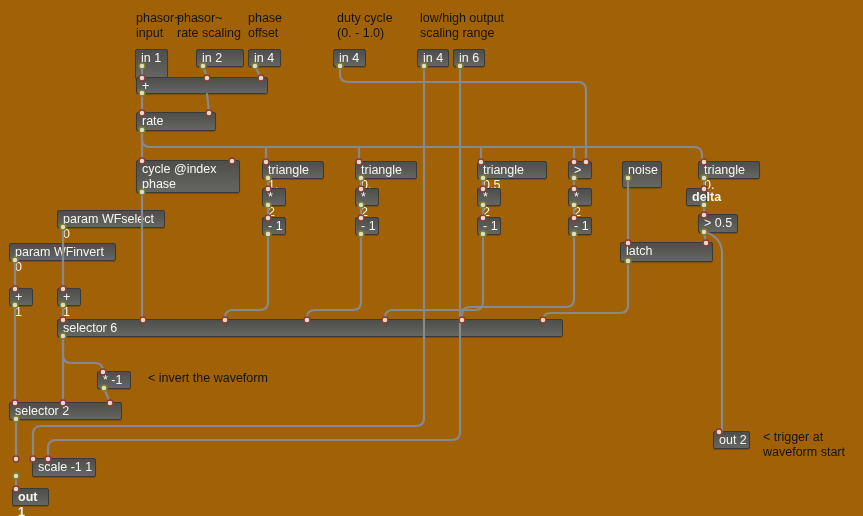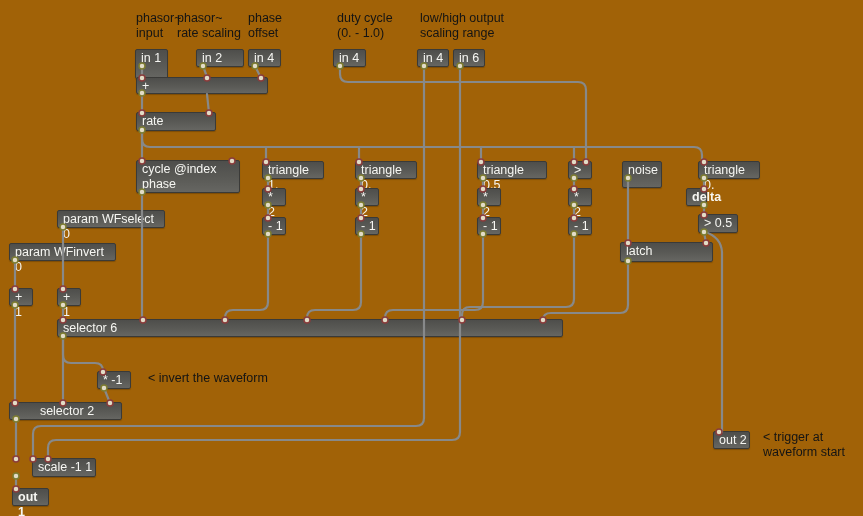--- a/index.html
+++ b/index.html
@@ -61,21 +61,21 @@
       <div class="box" style="left: 698px; top: 161px; width: 62px; height: 18px;">triangle 0.</div>
       <div class="box" style="left: 686px; top: 188px; width: 21px; height: 18px; font-weight: bold;">delta</div>
       <div class="box" style="left: 698px; top: 214px; width: 40px; height: 19px;">&gt; 0.5</div>
       <div class="box" style="left: 620px; top: 242px; width: 93px; height: 20px;">latch</div>
       <div class="box" style="left: 57px; top: 210px; width: 108px; height: 18px;">param WFselect 0</div>
       <div class="box" style="left: 9px; top: 243px; width: 107px; height: 18px;">param WFinvert 0</div>
       <div class="box" style="left: 9px; top: 288px; width: 24px; height: 18px;">+ 1</div>
       <div class="box" style="left: 57px; top: 288px; width: 24px; height: 18px;">+ 1</div>
       <div class="box" style="left: 57px; top: 319px; width: 506px; height: 18px;">selector 6</div>
       <div class="box" style="left: 97px; top: 371px; width: 34px; height: 18px;">* -1</div>
-      <div class="box" style="left: 9px; top: 402px; width: 113px; height: 18px; text-align: center;">selector 2</div>
+      <div class="box" style="left: 9px; top: 402px; width: 113px; height: 18px;">selector 2</div>
       <div class="box" style="left: 10px; top: 458px; width: 64px; height: 19px; margin-left: 22px;">scale -1 1</div>
       <div class="box" style="left: 12px; top: 488px; width: 37px; height: 18px; font-weight: bold;">out 1</div>
       <div class="box" style="left: 713px; top: 431px; width: 37px; height: 18px;">out 2</div>
     </div>
   <svg class="overlay" id="cords-layer" width="863" height="516">
       <path class="cord" d="M142,66 L142,78"></path>
       <path class="cord" d="M203,66 L207,77"></path>
       <path class="cord" d="M207,94 L209,113"></path>
       <path class="cord" d="M255,66 L261,78"></path>
       <path class="cord" d="M142,92 L142,113"></path>

